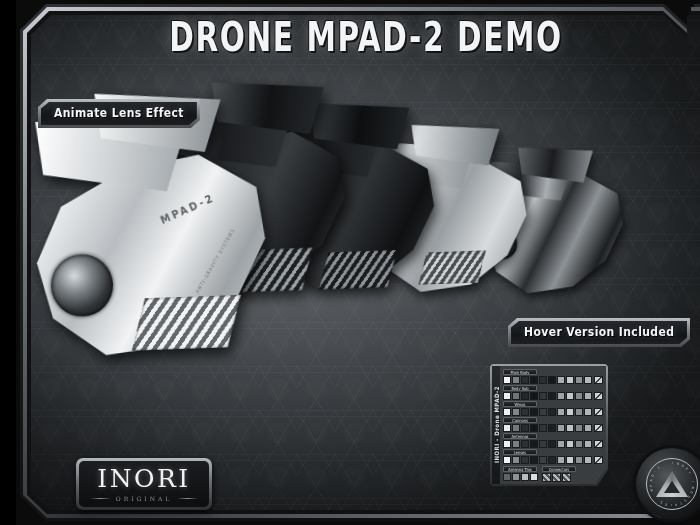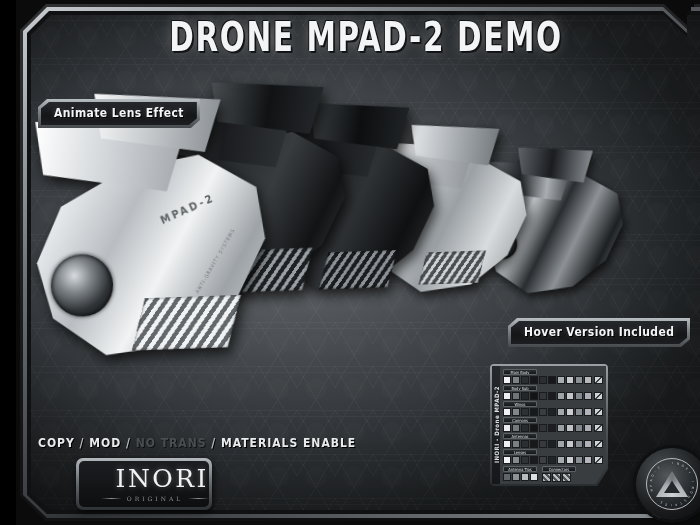--- a/index.html
+++ b/index.html
@@ -143,21 +143,21 @@
   
   .logo{
     position:absolute; left:60px; top:458px; width:136px; height:52px;
     background:linear-gradient(180deg,#b4b9bd 0%,#62676b 50%,#2d3033 100%);
     border-radius:7px; padding:3px;
     filter:drop-shadow(1px 2px 3px rgba(0,0,0,.8));
   }
   .logo-in{
     width:100%; height:100%; border-radius:5px;
     background:linear-gradient(180deg,#1b1d20 0%,#0d0e10 100%);
-    display:flex; flex-direction:column; align-items:flex-end; justify-content:center;
+    display:flex; flex-direction:column; align-items:center; justify-content:center;
     gap:4px;
   }
   .logo-word{
     font-family:"DejaVu Serif","Liberation Serif",serif;
     font-size:25px; letter-spacing:2.5px; color:#f0f2f4; line-height:1;
     text-shadow:0 0 6px rgba(255,255,255,.35);
   }
   .logo-sub{ display:flex; align-items:center; gap:5px; width:108px; }
   .logo-sub .rule{ flex:1; height:1px; background:linear-gradient(90deg,transparent,#8b9094,transparent); }
   .logo-sub span{
@@ -328,29 +328,20 @@
       <span>Hover Version Included</span>
     </div>
   </div>
 
   <div class="badge" id="badge-lens">
     <div class="badge-in">
       <span>Animate Lens Effect</span>
     </div>
   </div>
 
-  <div class="perms">
-    <span class="on">COPY</span>
-    <span class="sep">/</span>
-    <span class="on">MOD</span>
-    <span class="sep">/</span>
-    <span class="off">NO TRANS</span>
-    <span class="sep">/</span>
-    <span class="on">MATERIALS ENABLE</span>
-  </div>
 
   <div class="logo">
     <div class="logo-in">
       <div class="logo-word">INORI</div>
       <div class="logo-sub">
         <div class="rule"></div>
         <span>ORIGINAL</span>
         <div class="rule"></div>
       </div>
     </div>

